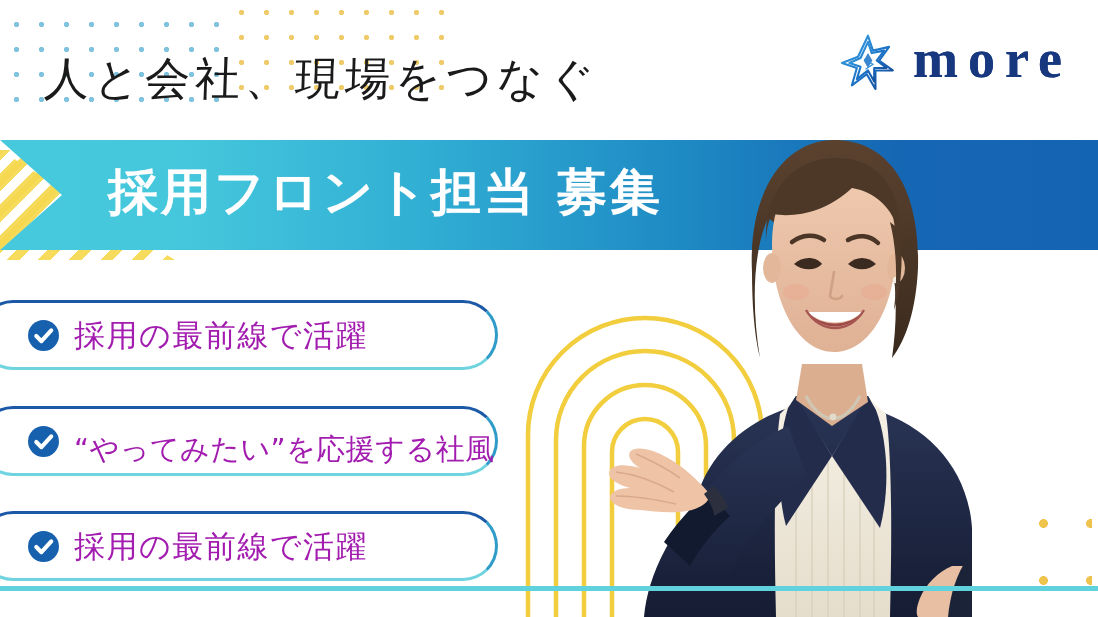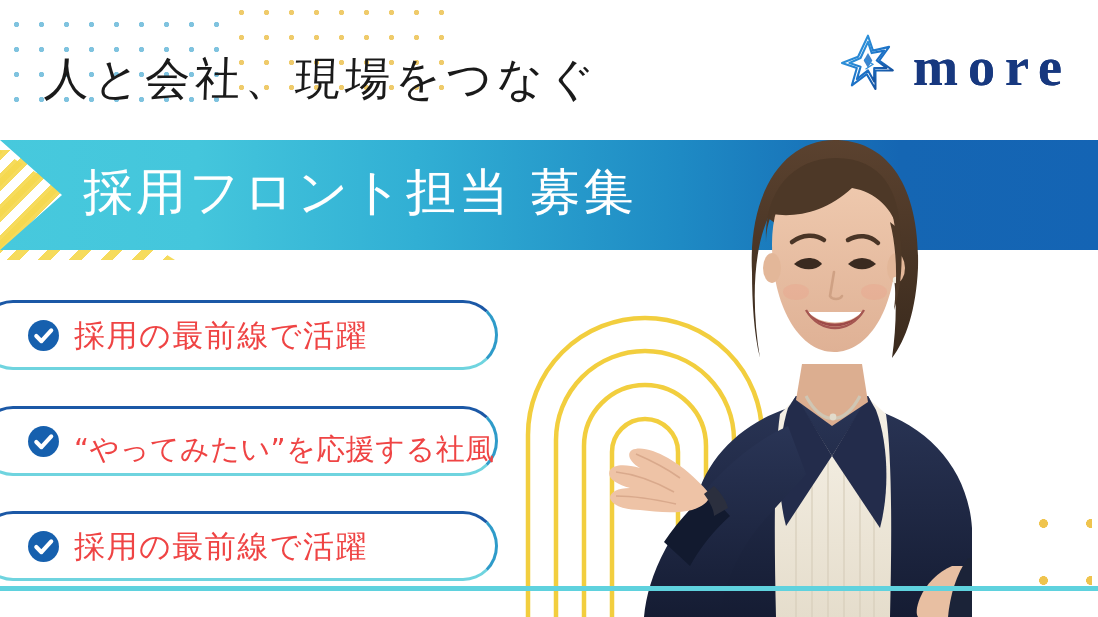--- a/index.html
+++ b/index.html
@@ -39,21 +39,21 @@
     letter-spacing:5px;
     color:#1a1a1a;
     white-space:nowrap;
     font-weight:500;
     transform:skewX(-2deg);
   }
 
   
   #logo{
     position:absolute;right:26px;top:32px;
-    display:flex;align-items:flex-end;gap:14px;
+    display:flex;align-items:flex-start;gap:14px;
   }
   #logo-mark{width:62px;height:62px;display:block;}
   #logo-text{
     font-family:"Liberation Serif","DejaVu Serif",serif;
     font-size:54px;line-height:1;font-weight:700;
     letter-spacing:10px;
     color:#17387f;
     background:linear-gradient(180deg,#1c4596 0%,#11306f 100%);
     -webkit-background-clip:text;background-clip:text;
   }
@@ -82,23 +82,23 @@
 
   
   #banner{
     position:absolute;left:0;top:140px;width:1098px;height:110px;
     background:linear-gradient(90deg,#47C9DD 0%,#44C6DC 18%,#31AFD4 38%,#1E8AC4 62%,#1566B3 82%,#1464B4 100%);
     clip-path:polygon(0 0, 1098px 0, 1098px 110px, 0 110px, 62px 55px);
   }
   #banner-text{
     position:absolute;left:0;top:140px;width:1098px;height:104px;
     display:flex;align-items:center;
-    padding-left:83px;box-sizing:border-box;
+    padding-left:108px;box-sizing:border-box;
     color:#ffffff;
-    font-size:50px;font-weight:400;letter-spacing:3px;
+    font-size:50px;font-weight:700;letter-spacing:3px;
     line-height:1;white-space:nowrap;
     font-family:"DejaVu Sans","Liberation Sans",sans-serif;
     text-shadow:0 0 1px rgba(255,255,255,.35);
   }
 
   
   #arches{position:absolute;left:500px;top:300px;width:290px;height:317px;}
   #arches svg{display:block;}
 
   
@@ -122,21 +122,21 @@
     overflow:visible;
   }
   .pill-1{top:300px;}
   .pill-2{top:406px;}
   .pill-3{top:511px;}
   .pill .chk{
     flex:0 0 auto;width:33px;height:33px;margin-right:14px;display:block;
   }
   .pill .ptxt{
     font-size:31px;font-weight:500;letter-spacing:1.5px;
-    color:#ef4444;line-height:1;white-space:nowrap;
+    color:#a21caf;line-height:1;white-space:nowrap;
     font-family:"DejaVu Sans","Liberation Sans",sans-serif;
   }
   .pill-2 .ptxt{font-size:29px;letter-spacing:.5px;margin-top:16px;}
 
   
   #bottom-rule{
     position:absolute;left:0;bottom:26px;width:1098px;height:5px;
     background:#5FD2DE;
   }
 </style>

